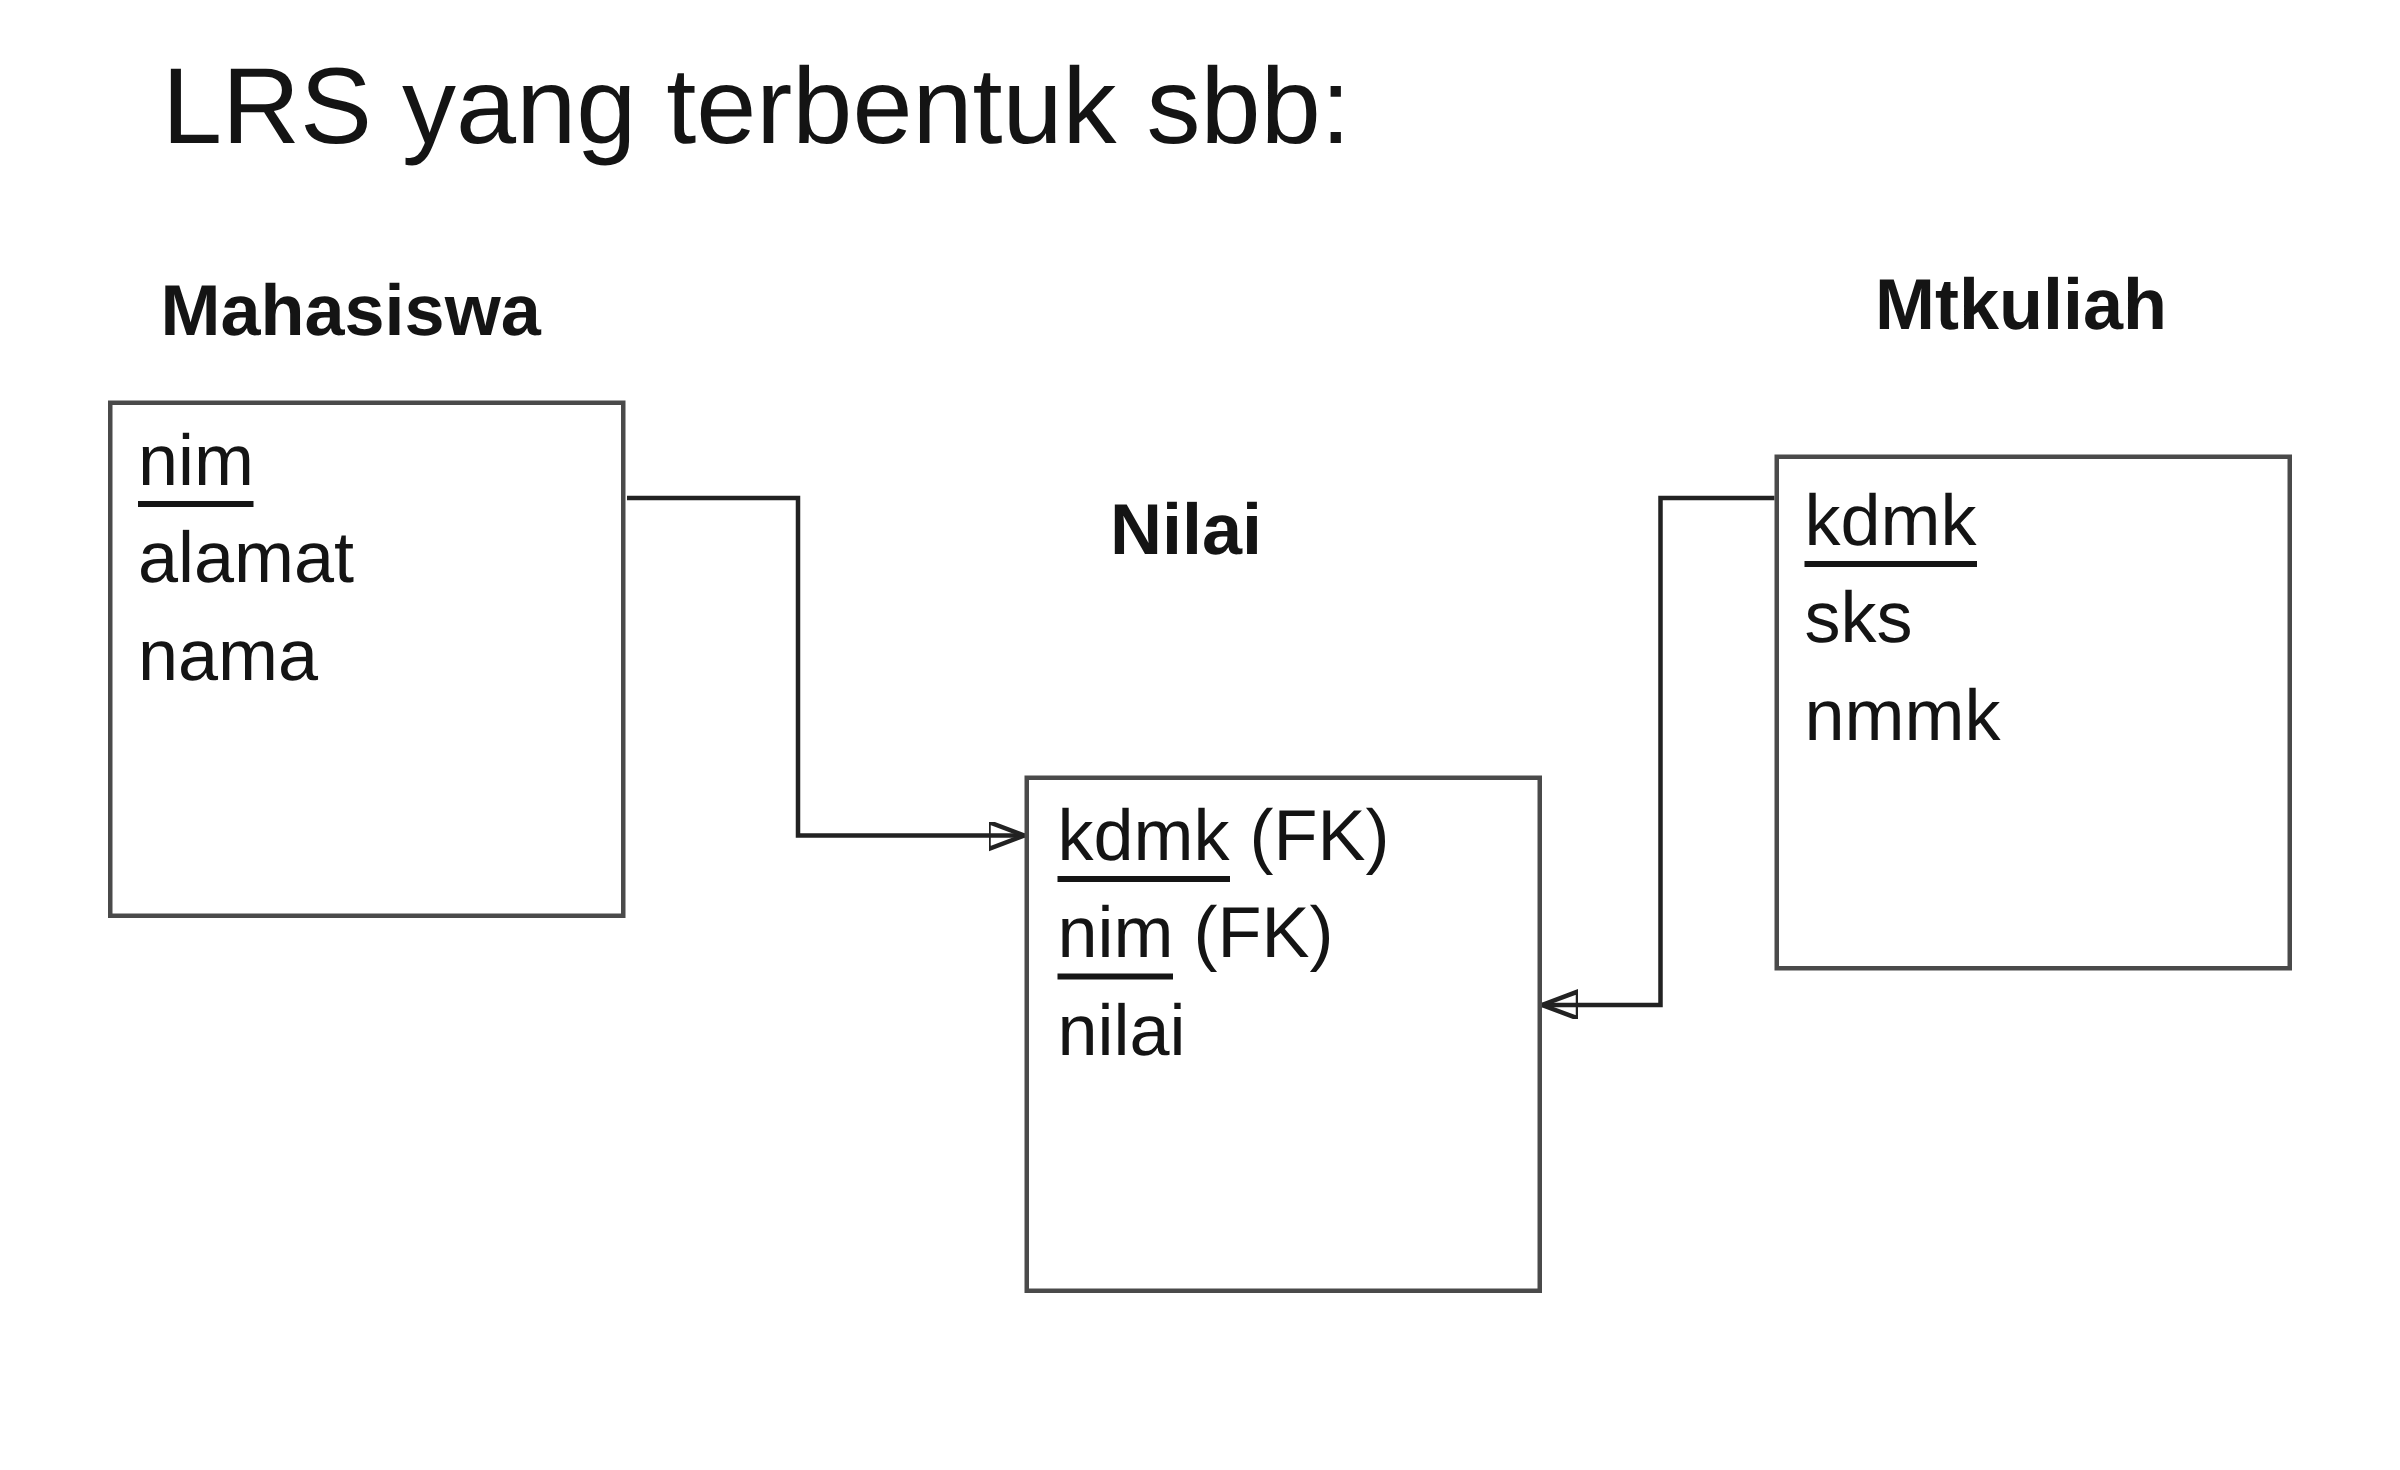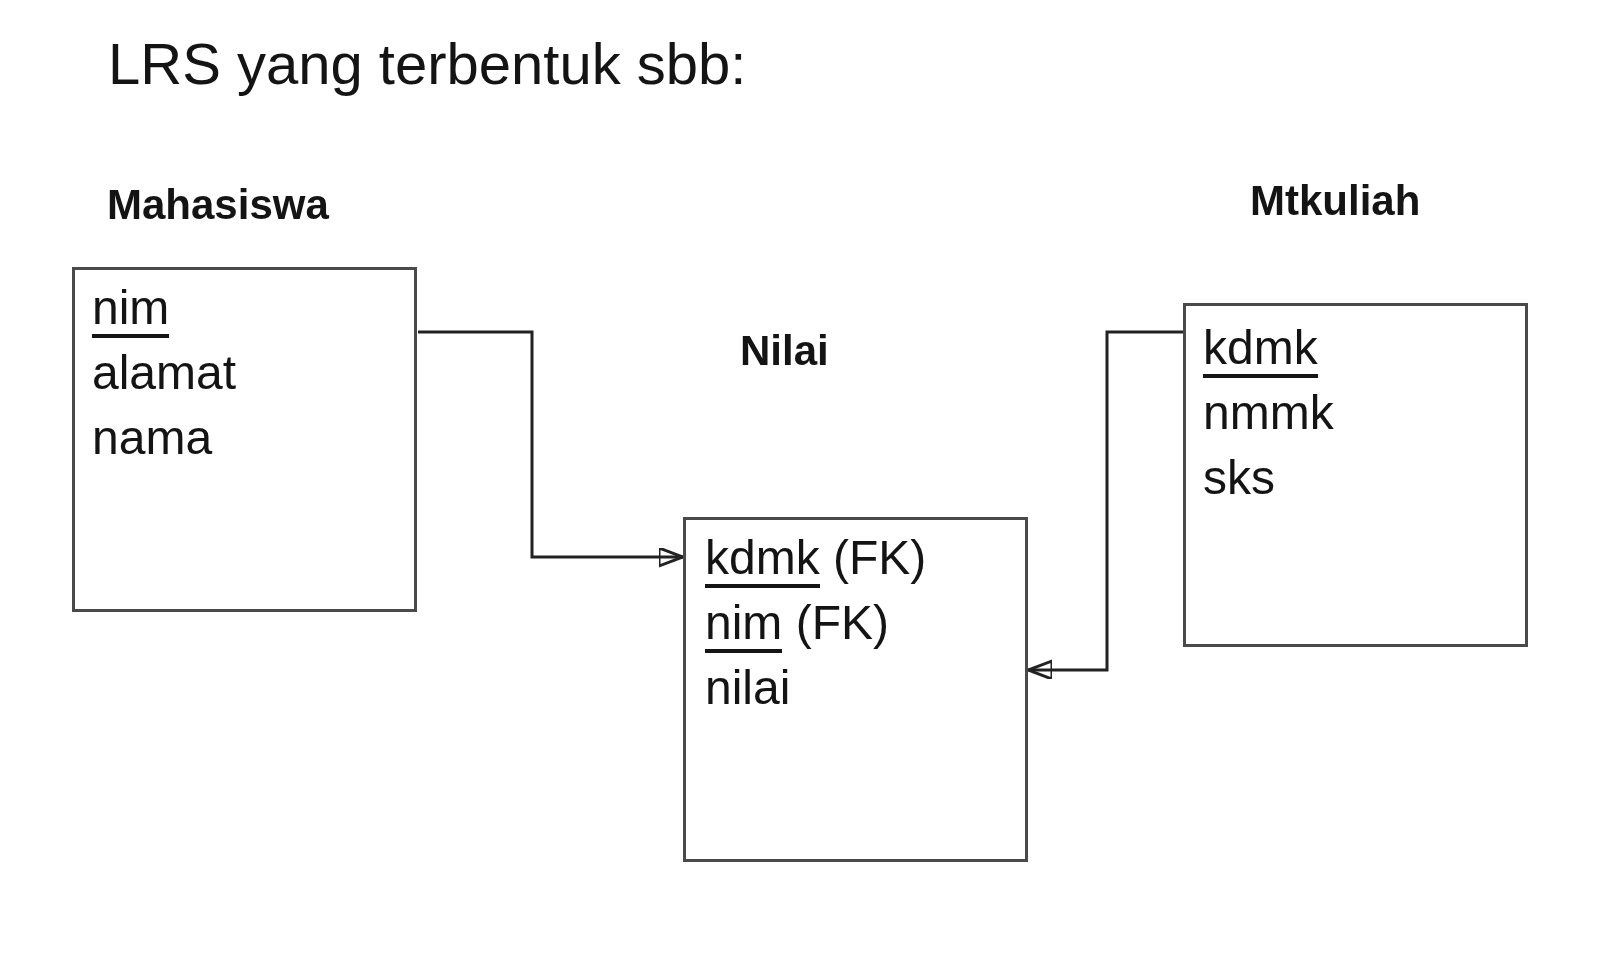--- a/index.html
+++ b/index.html
@@ -17,29 +17,29 @@
     overflow: hidden;
   }
   .canvas {
     position: relative;
     width: 1600px; height: 980px;
     background: var(--background);
   }
   .page-title {
     position: absolute;
     left: 108px; top: 35px;
-    font-size: 58px;
+    font-size: 72px;
     font-weight: 400;
     line-height: 1;
     letter-spacing: 0px;
     white-space: nowrap;
   }
   .entity-title {
     position: absolute;
-    font-size: 42px;
+    font-size: 48px;
     font-weight: 700;
     line-height: 1;
     white-space: nowrap;
   }
   .entity-box {
     position: absolute;
     border: 3px solid var(--box-border);
     background: transparent;
   }
   .attr-list {
@@ -94,17 +94,17 @@
   <div class="attr-list" style="left:705px; top:525px;">
     <div><span class="attr-name pk">kdmk</span><span class="attr-suffix"> (FK)</span></div>
     <div><span class="attr-name pk">nim</span><span class="attr-suffix"> (FK)</span></div>
     <div><span class="attr-name">nilai</span><span class="attr-suffix"></span></div>
   </div>
 
   <div class="entity-title" style="left:1250px; top:180px;">Mtkuliah</div>
   <div class="entity-box" style="left:1183px; top:303px; width:345px; height:344px;"></div>
   <div class="attr-list" style="left:1203px; top:315px;">
     <div><span class="attr-name pk">kdmk</span><span class="attr-suffix"></span></div>
+    <div><span class="attr-name">sks</span><span class="attr-suffix"></span></div>
     <div><span class="attr-name">nmmk</span><span class="attr-suffix"></span></div>
-    <div><span class="attr-name">sks</span><span class="attr-suffix"></span></div>
   </div>
 
 </div>
 
 </body></html>

